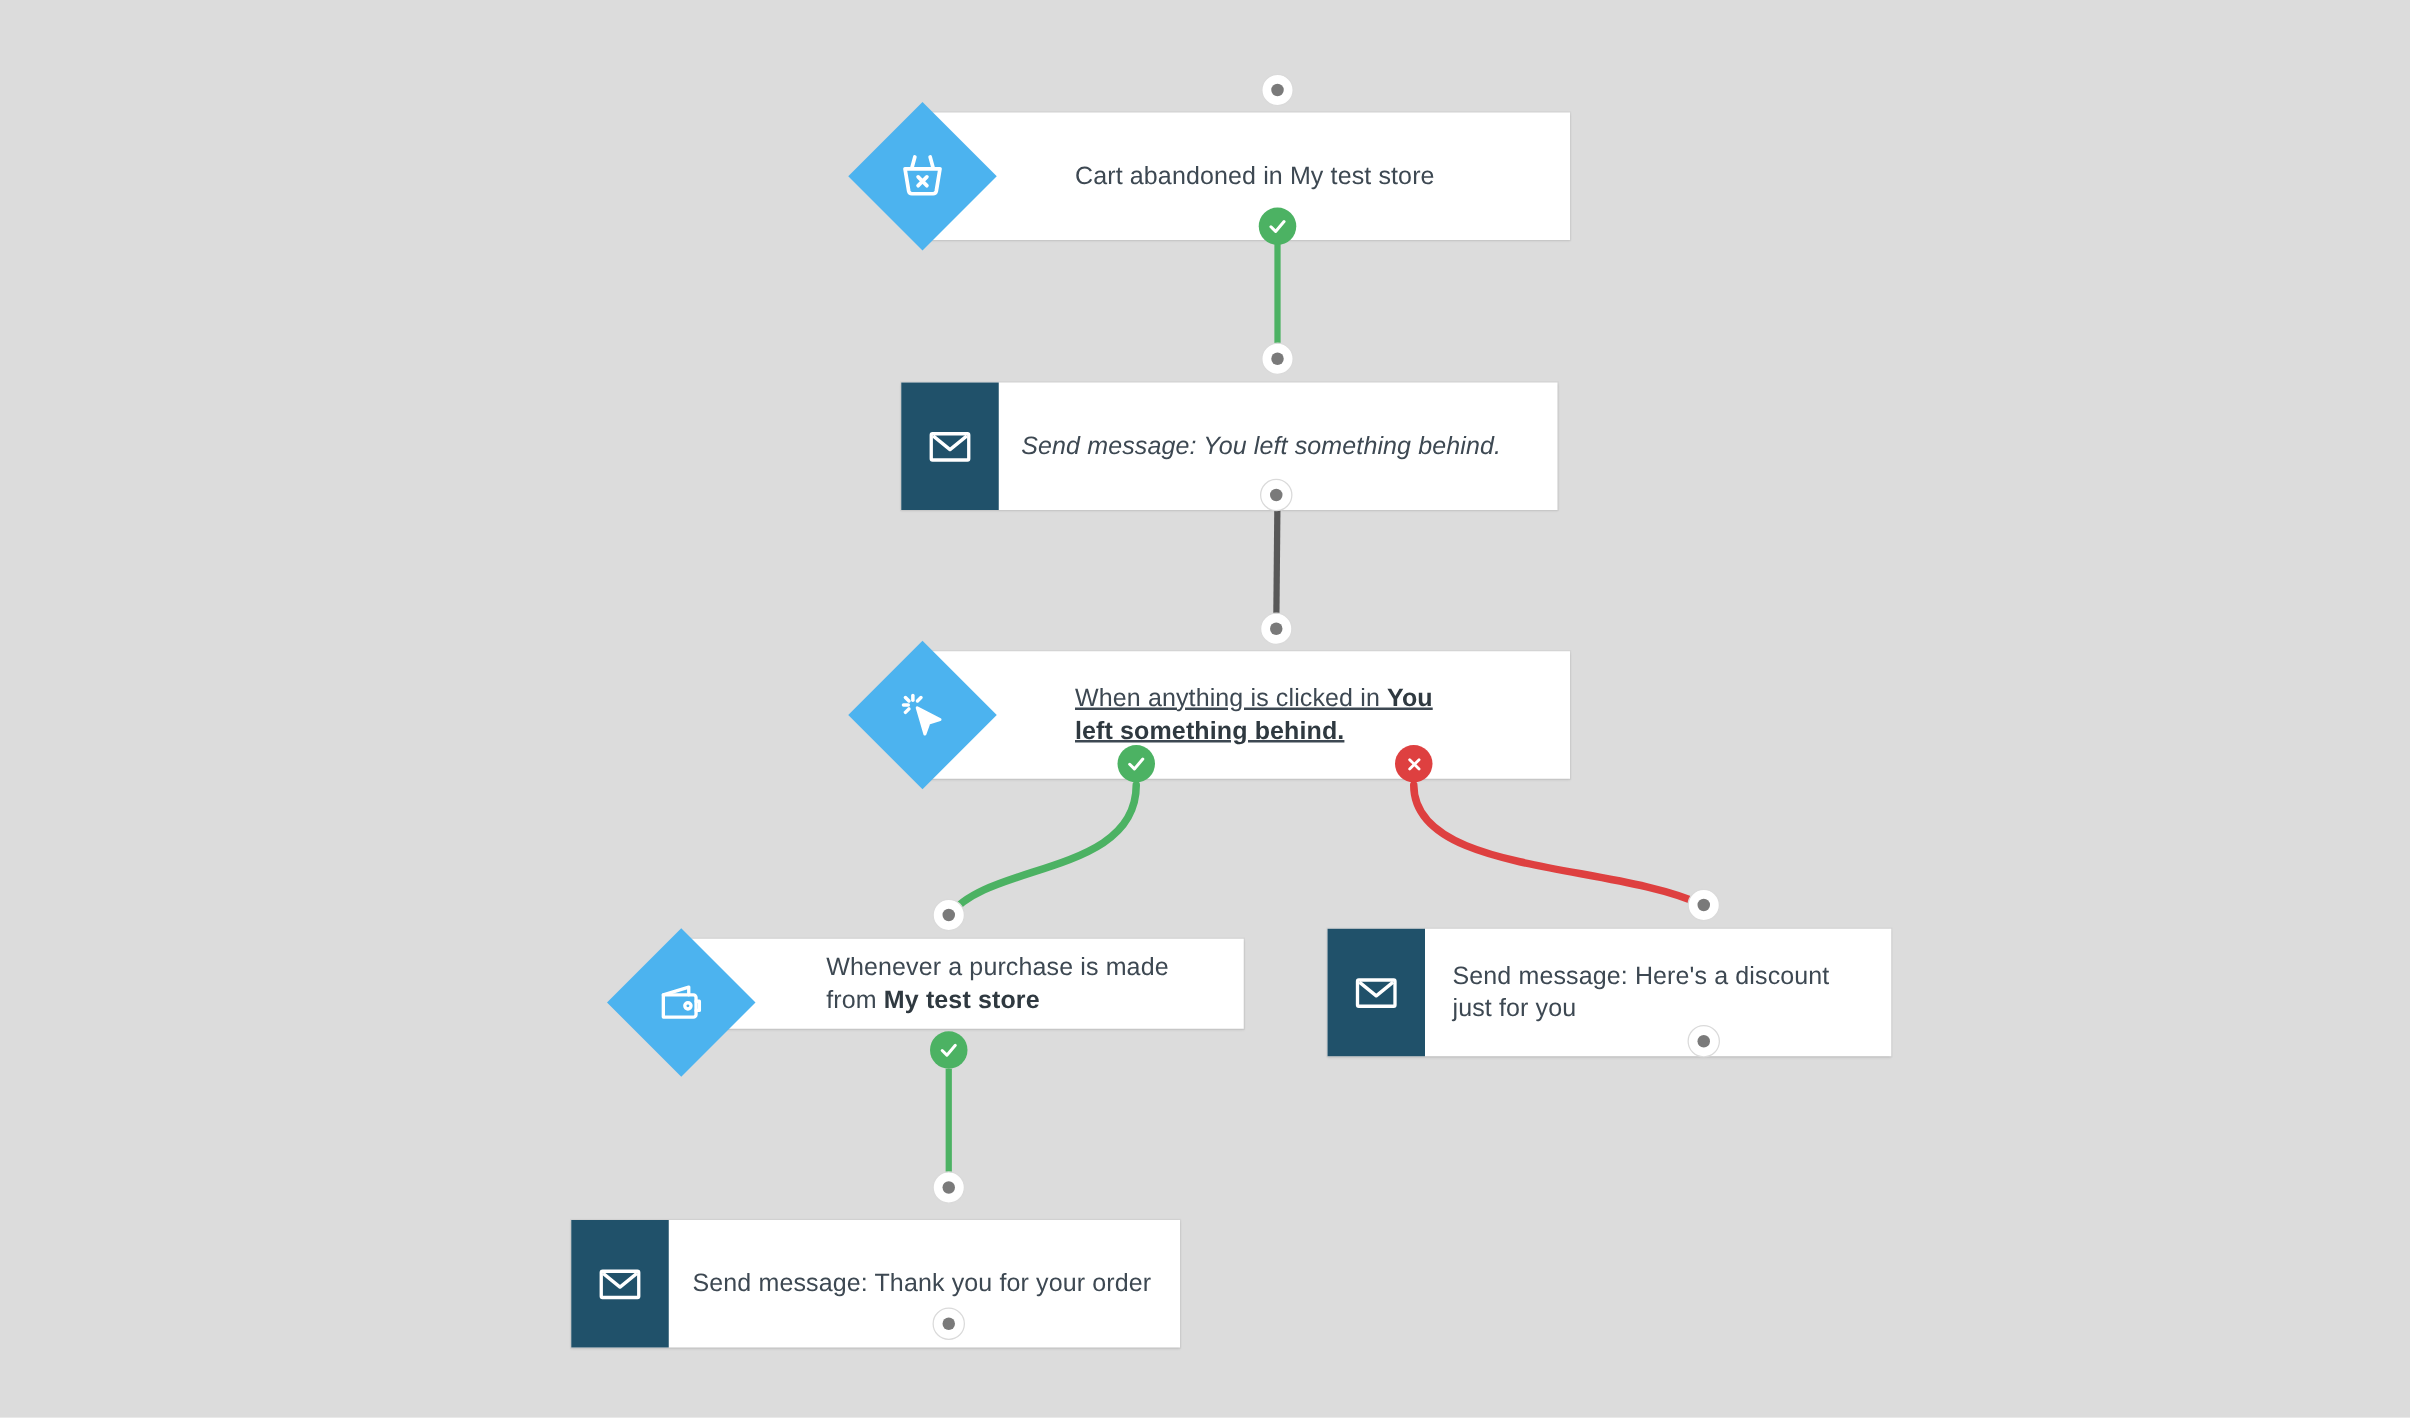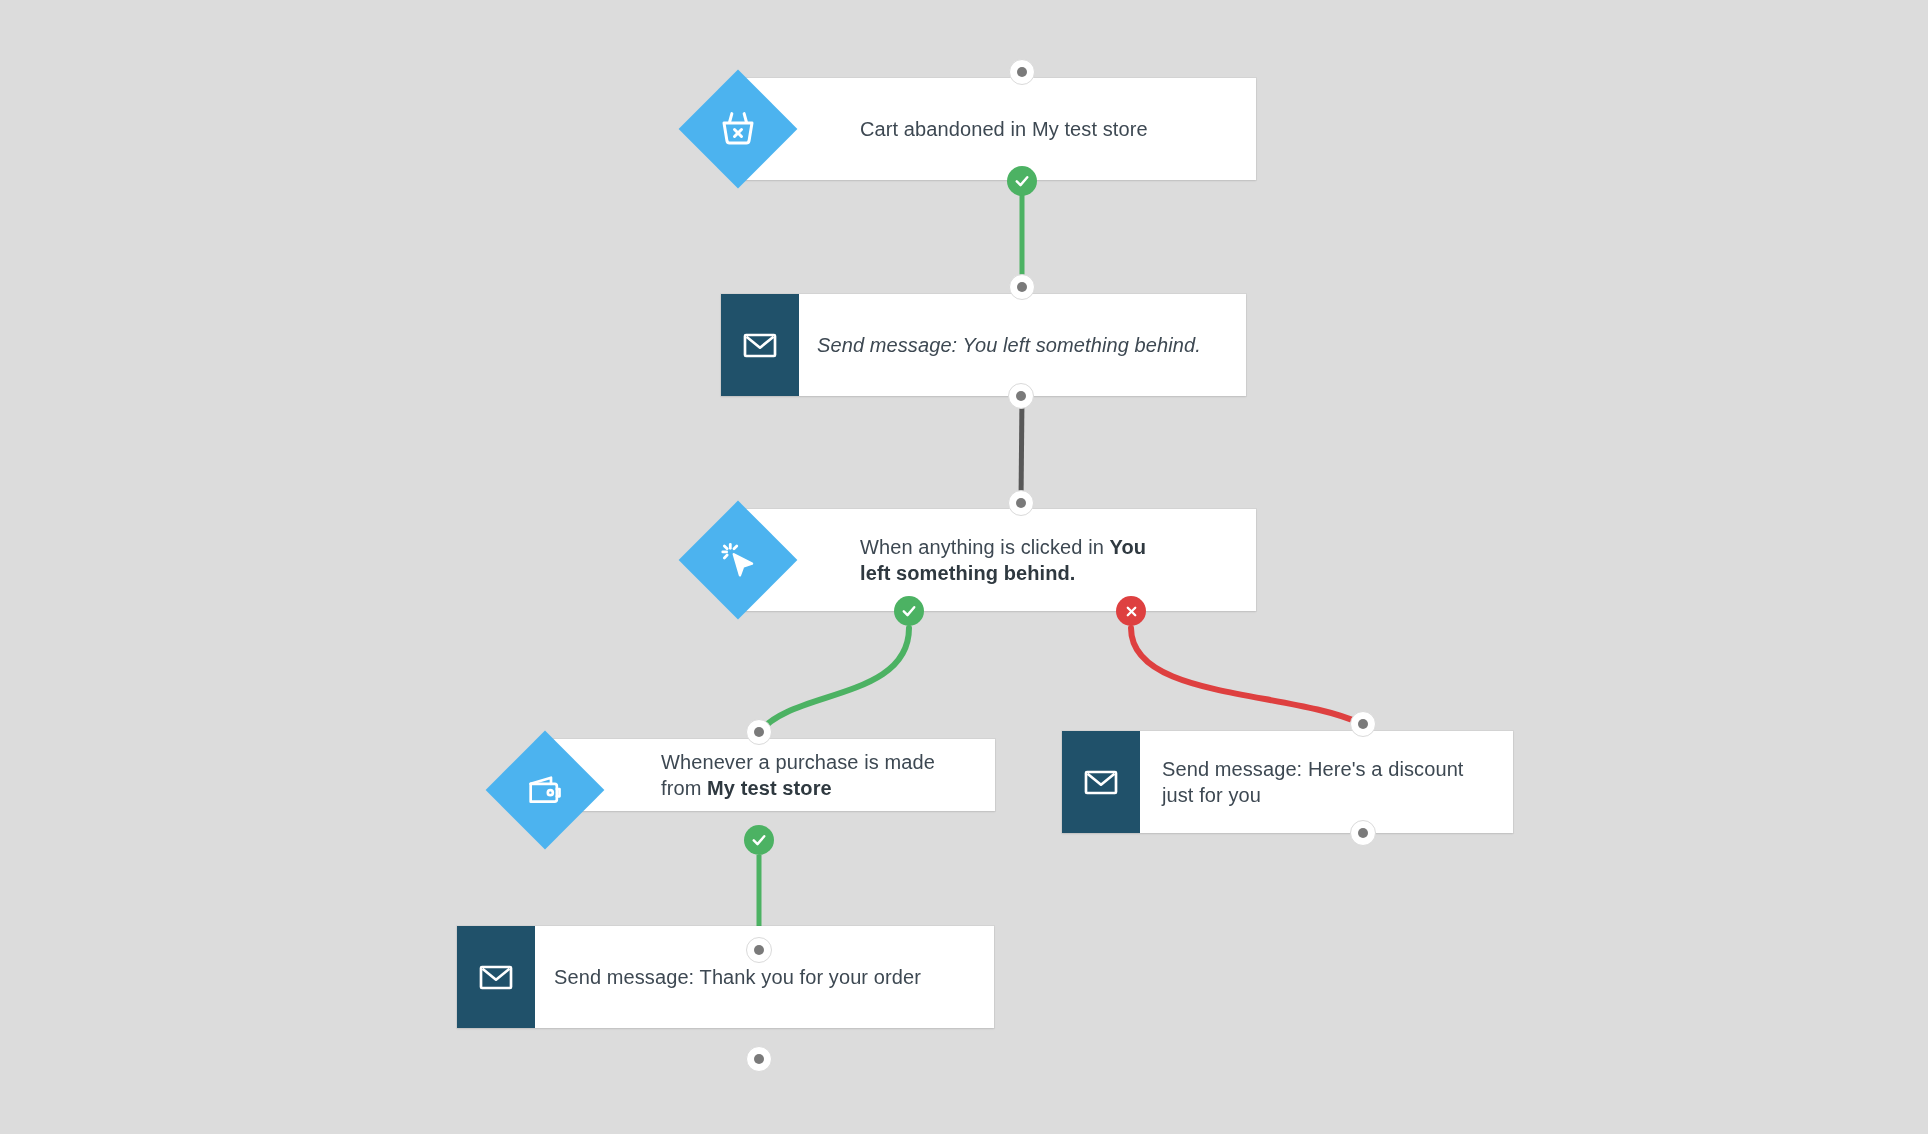--- a/index.html
+++ b/index.html
@@ -59,20 +59,21 @@
     height: 1134px;
     pointer-events: none;
     z-index: 2;
   }
 
   
   .node {
     position: absolute;
     z-index: 3;
     box-sizing: border-box;
+    margin-top: 12px;
   }
   .node-card {
     position: absolute;
     left: 0; top: 0;
     width: 100%;
     height: 100%;
     background: #ffffff;
     box-shadow: 0 1px 2px rgba(0,0,0,0.10), 0 0 0 1px rgba(0,0,0,0.035);
     box-sizing: border-box;
   }
@@ -214,21 +215,21 @@
     <div class="diamond" style="left:-42px; top:9px;">
       <svg width="42" height="42" viewBox="0 0 24 24" fill="none" stroke="#ffffff" stroke-width="1.6" stroke-linecap="round" stroke-linejoin="round">
         <path d="M7.6 3.1 V5.3"></path>
         <path d="M3.3 7.4 H5.5"></path>
         <path d="M4.2 4.0 L5.8 5.6"></path>
         <path d="M11.3 4.0 L9.7 5.6"></path>
         <path d="M4.2 10.8 L5.8 9.2"></path>
         <path d="M9.6 8.7 L20 14.1 l-5.1 1.6 l-1.8 5 Z" fill="#ffffff" stroke="#ffffff" stroke-width="1.4"></path>
       </svg>
     </div>
-    <div class="node-label" style="left:122px; right:0; max-width:330px;">
+    <div class="node-label" style="left:122px; right:0; max-width:330px;text-decoration:underline;">
       <span>When anything is clicked in </span><b>You left something behind.</b>
     </div>
   </div>
   <div class="port" style="left:1008px; top:490px;"></div>
   <div class="badge ok" style="left:894px; top:596px;">
     <svg width="18" height="18" viewBox="0 0 24 24" fill="none" stroke="#fff" stroke-width="3.2" stroke-linecap="round" stroke-linejoin="round">
       <path d="M5 12.5 l5 5 L19 7"></path>
     </svg>
   </div>
   <div class="badge err" style="left:1116px; top:596px;">
@@ -268,21 +269,21 @@
         <path d="M3.9 7 L12 13.6 L20.1 7"></path>
       </svg>
     </div>
     <div class="node-label" style="left:100px; right:0; max-width:405px;">
       <span>Send message: Here's a discount just for you</span>
     </div>
   </div>
   <div class="port" style="left:1350px; top:711px;"></div>
   <div class="port" style="left:1350px; top:820px;"></div>
 
-  <div class="node" style="left:457px; top:926px; width:537px; height:102px;">
+  <div class="node" style="left:457px; top:964px; width:487px; height:102px;">
     <div class="node-card"></div>
     <div class="square" style="left:0;">
       <svg width="40" height="40" viewBox="0 0 24 24" fill="none" stroke="#ffffff" stroke-width="1.6" stroke-linejoin="round">
         <rect x="3" y="6" width="18" height="12.6" rx="0.6"></rect>
         <path d="M3.9 7 L12 13.6 L20.1 7"></path>
       </svg>
     </div>
     <div class="node-label" style="left:97px; right:0;">
       <span>Send message: Thank you for your order</span>
     </div>

